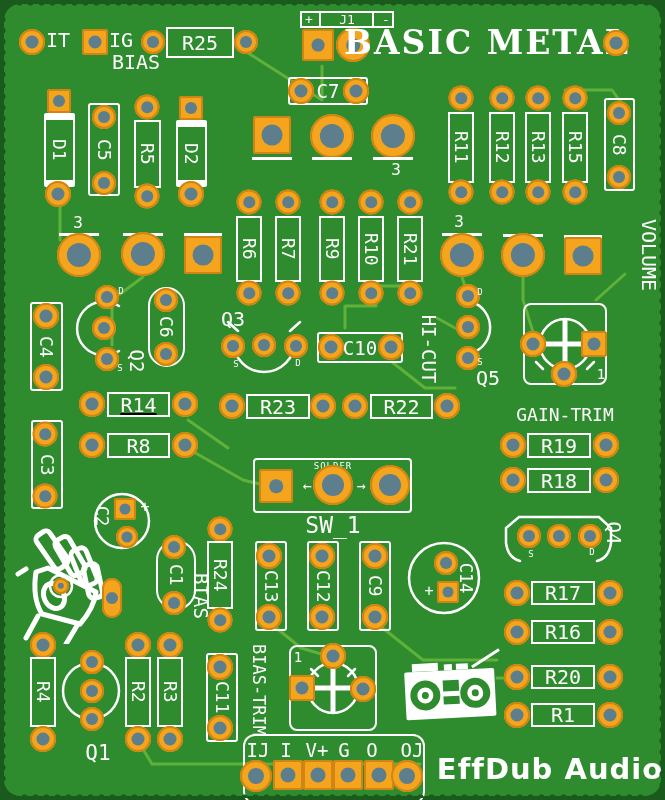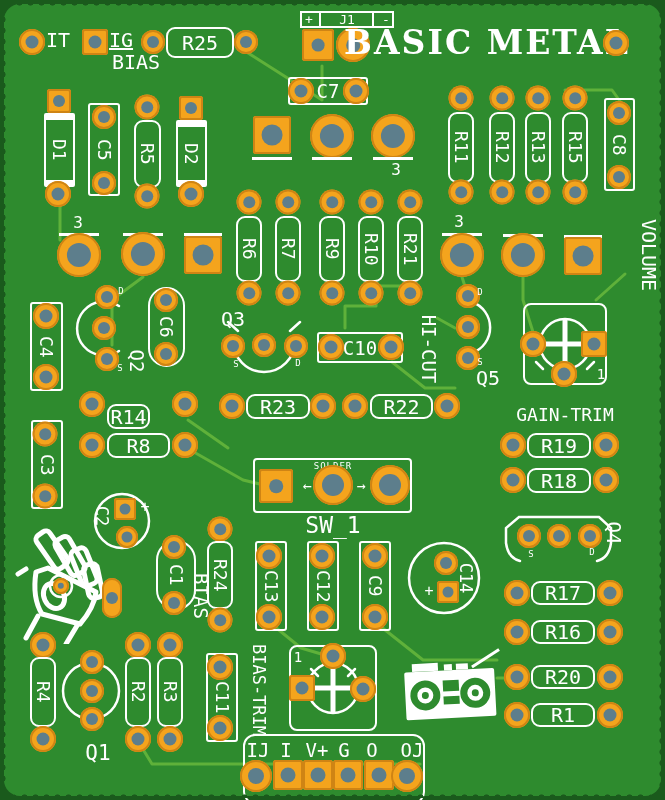--- a/index.html
+++ b/index.html
@@ -12,21 +12,21 @@
   .pad::after{content:"";position:absolute;left:50%;top:50%;transform:translate(-50%,-50%);
        width:50%;height:50%;border-radius:50%;background:#5d7e8c;}
   .sq{border-radius:3px;}
   .oct{clip-path:polygon(29% 0,71% 0,100% 29%,100% 71%,71% 100%,29% 100%,0 71%,0 29%);}
   .bighole::after{width:55%;height:55%;}
   .smhole::after{width:40%;height:40%;}
   .ovalpad{border-radius:10px;}
   .ovalpad::after{width:12px;height:12px;}
   .obox{position:absolute;border:2px solid #fff;box-sizing:border-box;display:flex;
         align-items:center;justify-content:center;background:transparent;}
-  .rnd{border-radius:9px;}
+  .rnd{border-radius:0;}
   .sqr{border-radius:3px;}
   .dio{border-radius:2px;border-top:7px solid #fff;border-bottom:7px solid #fff;}
   .htxt{color:#fff;font-size:20px;white-space:nowrap;}
   .vtxt{color:#fff;font-size:18px;writing-mode:vertical-rl;text-orientation:mixed;white-space:nowrap;}
   .lbl{position:absolute;color:#fff;transform:translate(-50%,-50%);white-space:nowrap;font-size:20px;}
   .vlbl{position:absolute;color:#fff;transform:translate(-50%,-50%);white-space:nowrap;
         writing-mode:vertical-rl;text-orientation:mixed;font-size:19px;}
   .tiny{font-size:9px;}
   .mark{position:absolute;height:3px;background:#fff;}
   .title{font-family:"DejaVu Serif",serif;font-weight:bold;font-size:33px;letter-spacing:2px;}
@@ -116,21 +116,21 @@
     <circle cx="74" cy="48" r="15" fill="#2e8b2e"></circle>
       <circle cx="74" cy="48" r="8" fill="#fff"></circle>
     <circle cx="74" cy="48" r="3.5" fill="#2e8b2e"></circle>
     <rect x="42" y="34" width="16" height="11" fill="#2e8b2e"></rect>
     <rect x="42" y="50" width="16" height="8" fill="#2e8b2e"></rect>
   </svg>
 
   <div class="pad oct" style="left:32px;top:42px;width:26px;height:26px;"></div>
   <div class="lbl" style="left:58px;top:40px;">IT</div>
   <div class="pad sq" style="left:95px;top:42px;width:26px;height:26px;"></div>
-  <div class="lbl" style="left:121px;top:40px;text-decoration:underline;">IG</div>
+  <div class="lbl" style="left:121px;top:40px;">IG</div>
   <div class="lbl" style="left:136px;top:62px;">BIAS</div>
 
   <div class="pad" style="left:153px;top:42px;width:24px;height:24px;"></div>
   <div class="obox rnd" style="left:166px;top:27px;width:68px;height:31px;">
     <span class="htxt">R25</span>
     </div>
   <div class="pad" style="left:246px;top:42px;width:24px;height:24px;"></div>
 
   <div class="obox" style="left:300px;top:11px;width:94px;height:17px;">
     <div class="jsep" style="left:17px;"></div>
@@ -296,21 +296,21 @@
   <div class="lbl" style="left:488px;top:378px;">Q5</div>
 
   <div class="obox" style="left:523px;top:303px;width:84px;height:82px;border-radius:8px;"></div>
   <div class="pad" style="left:533px;top:344px;width:26px;height:26px;"></div>
   <div class="pad" style="left:564px;top:374px;width:26px;height:26px;"></div>
   <div class="pad sq" style="left:594px;top:344px;width:26px;height:26px;"></div>
   <div class="lbl" style="left:601px;top:374px;font-size:14px;">1</div>
   <div class="lbl" style="left:565px;top:414px;font-size:18px;">GAIN-TRIM</div>
 
   <div class="pad" style="left:92px;top:404px;width:26px;height:26px;"></div>
-  <div class="obox rnd" style="left:107px;top:404px;width:43px;height:25px;">
+  <div class="obox rnd" style="left:107px;top:392px;width:63px;height:25px;text-decoration:underline;">
     <span class="htxt">R14</span>
     </div>
   <div class="pad" style="left:185px;top:404px;width:26px;height:26px;"></div>
 
   <div class="pad" style="left:232px;top:406px;width:26px;height:26px;"></div>
   <div class="obox rnd" style="left:246px;top:394px;width:64px;height:25px;">
     <span class="htxt">R23</span>
     </div>
   <div class="pad" style="left:323px;top:406px;width:26px;height:26px;"></div>
 
@@ -466,18 +466,19 @@
   <div class="lbl" style="left:344px;top:750px;font-size:19px;">G</div>
   <div class="lbl" style="left:372px;top:750px;font-size:19px;">O</div>
   <div class="lbl" style="left:412px;top:750px;font-size:19px;">OJ</div>
   <div class="pad" style="left:256px;top:776px;width:32px;height:32px;"></div>
   <div class="pad sq" style="left:288px;top:775px;width:30px;height:30px;"></div>
   <div class="pad sq" style="left:318px;top:775px;width:30px;height:30px;"></div>
   <div class="pad sq" style="left:348px;top:775px;width:30px;height:30px;"></div>
   <div class="pad sq" style="left:379px;top:775px;width:30px;height:30px;"></div>
   <div class="pad" style="left:407px;top:776px;width:32px;height:32px;"></div>
 
+  <div class="lbl brand" style="left:550px;top:769px;">EffDub Audio</div>
 
   <div class="scal t"></div>
   <div class="scal b"></div>
   <div class="scal l"></div>
   <div class="scal r"></div>
 </div>
 
 </body></html>

